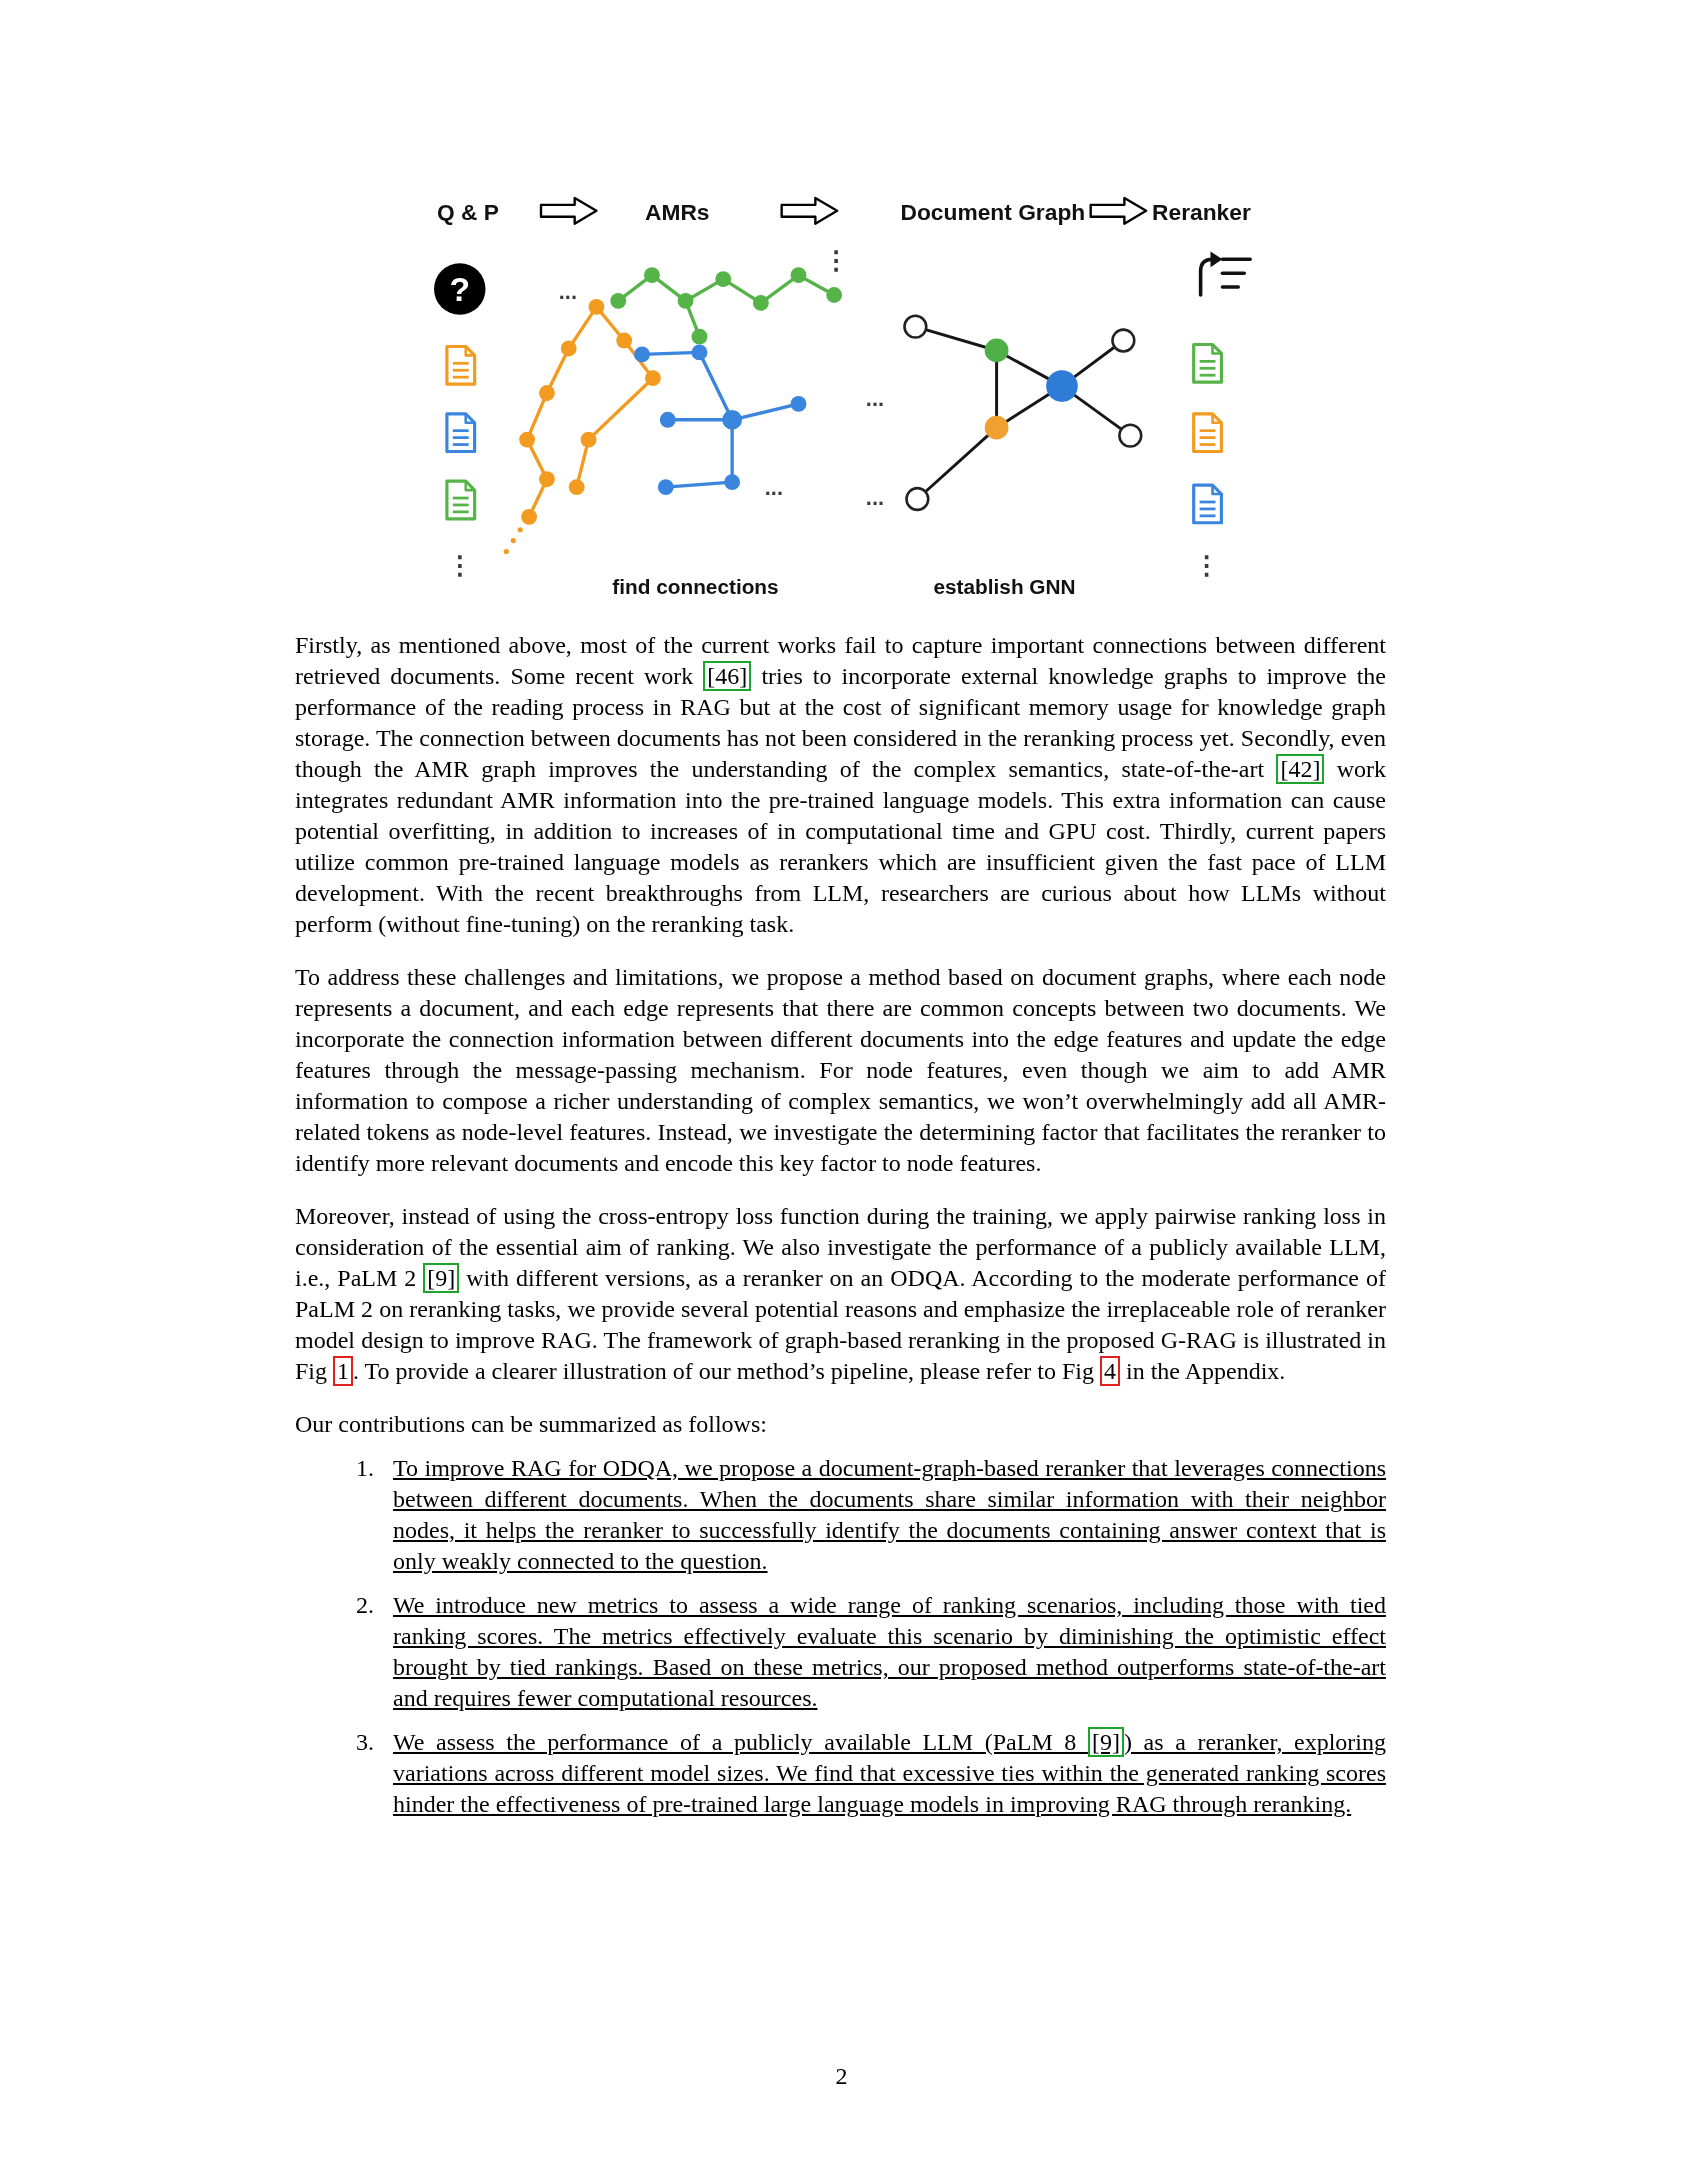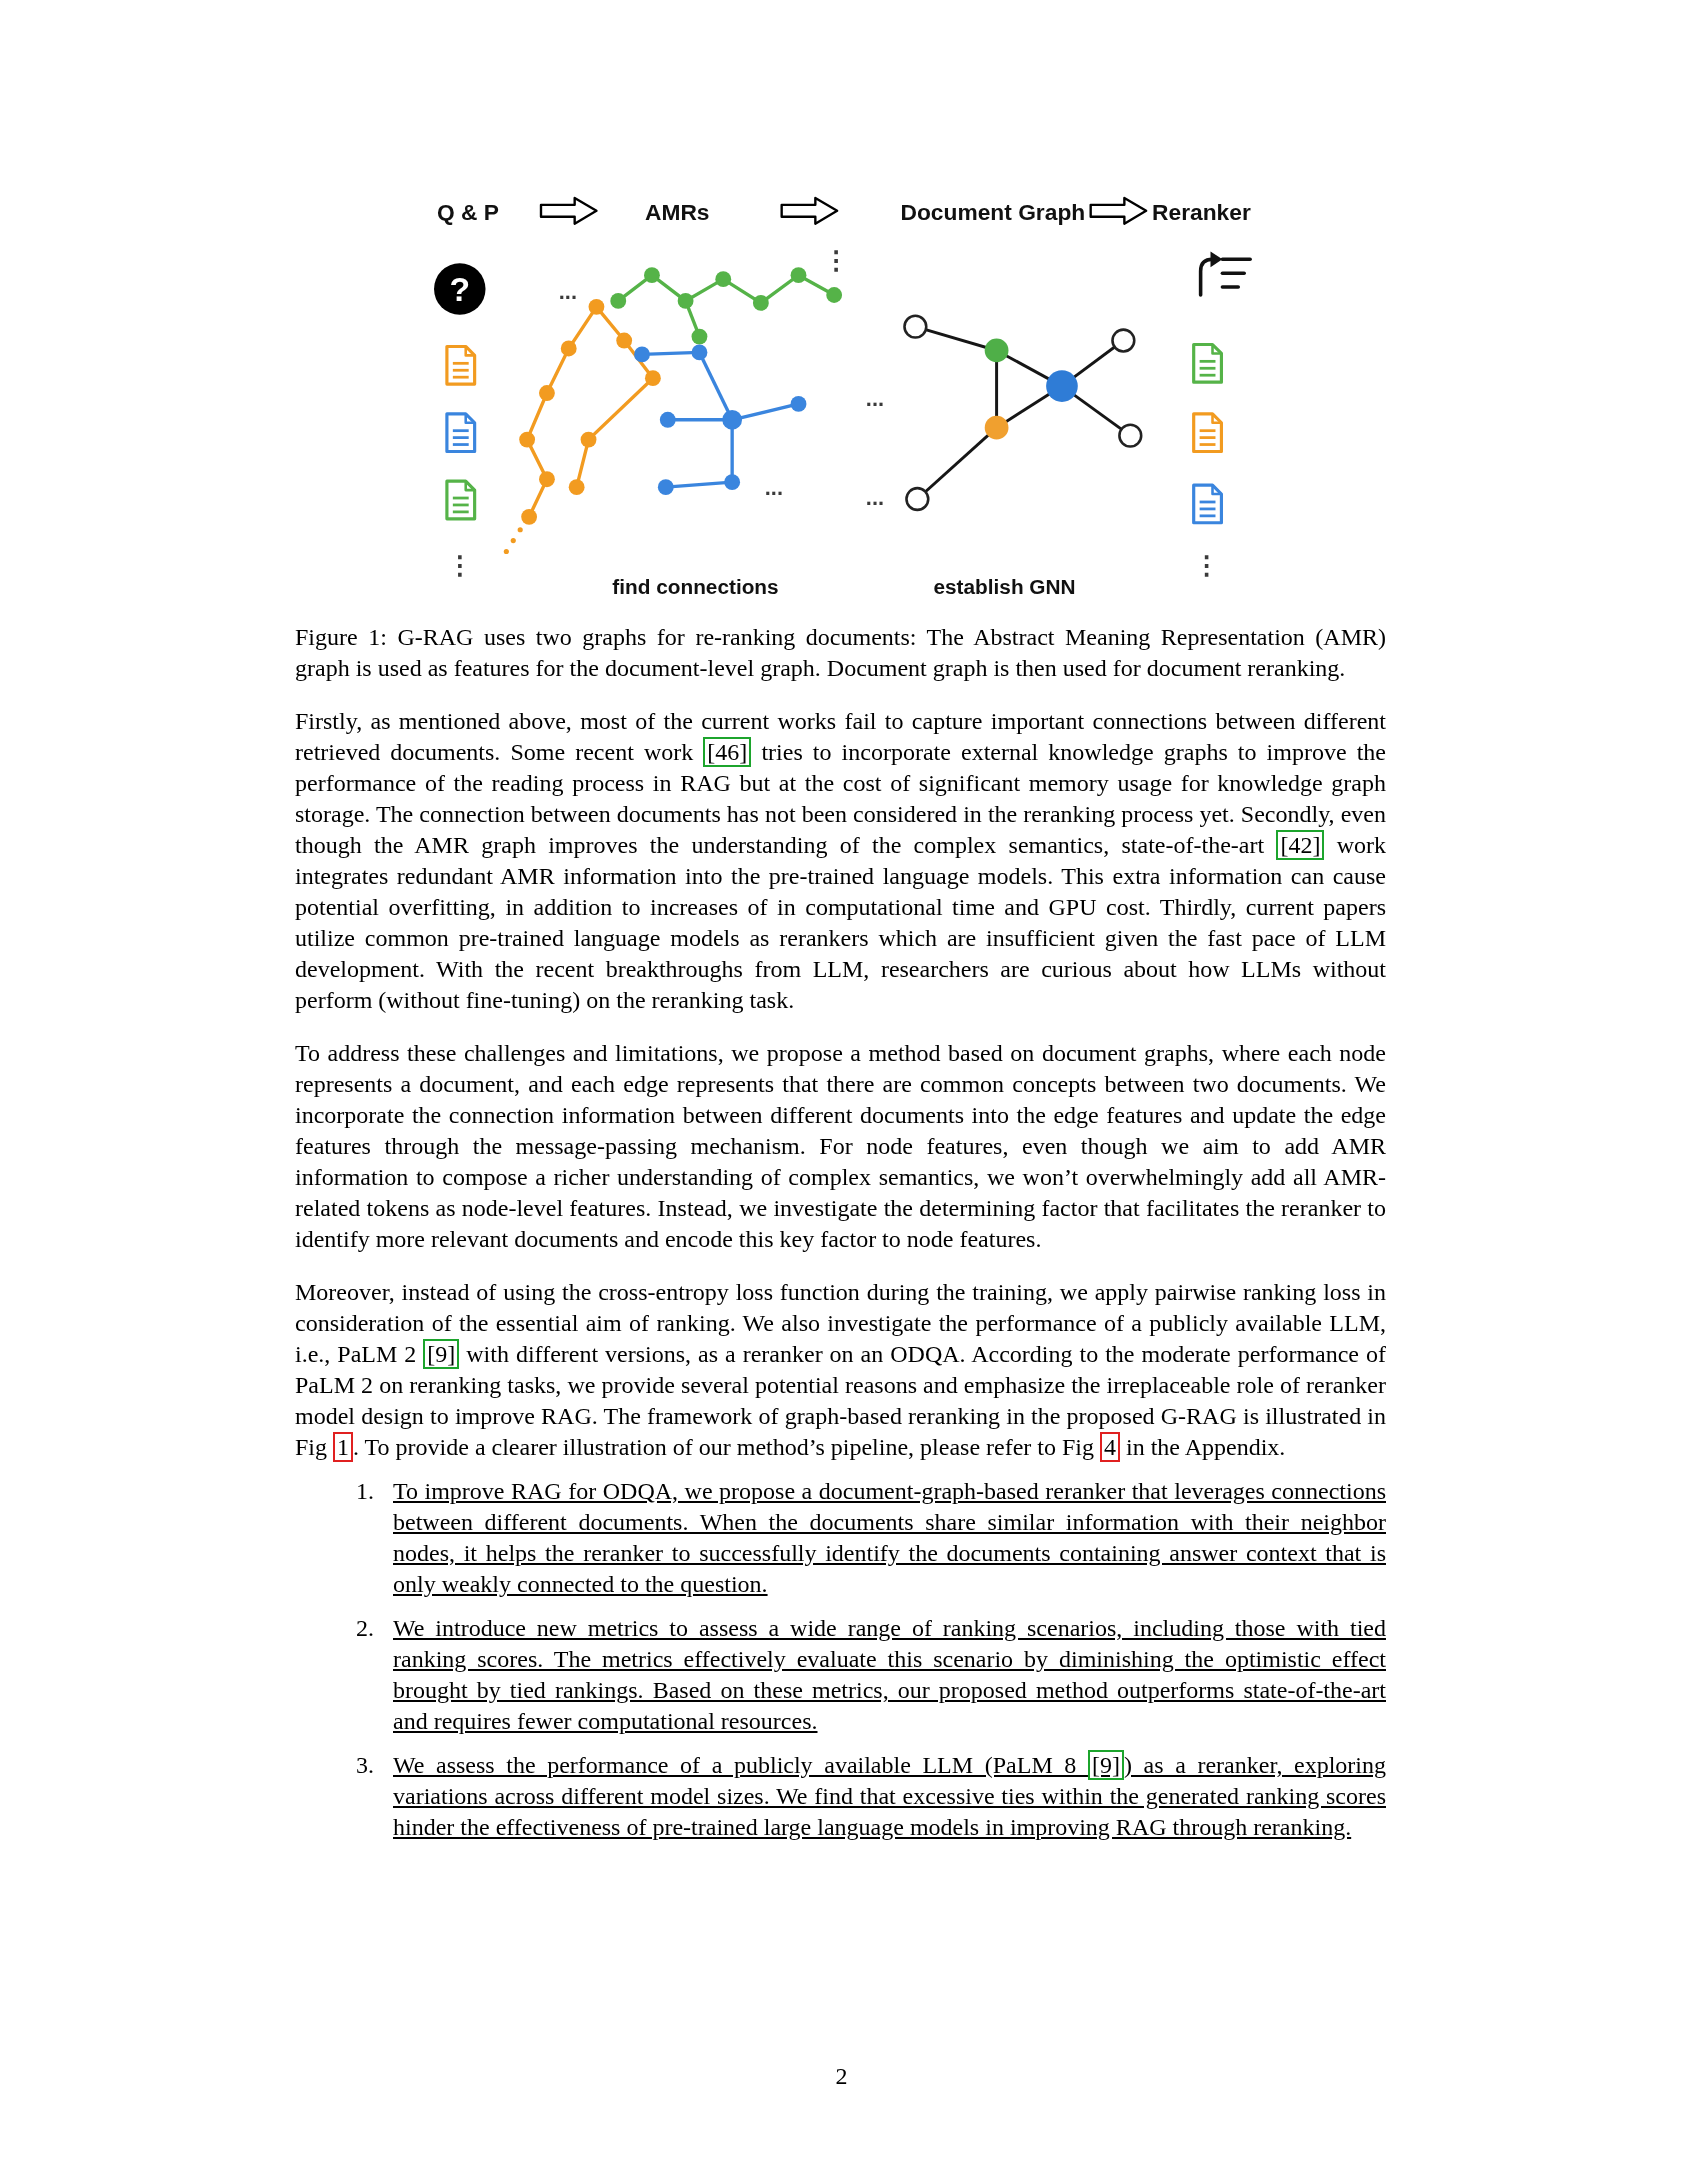--- a/index.html
+++ b/index.html
@@ -149,25 +149,25 @@
         <use href="#doc" transform="translate(784,175)" class="c-green"></use>
         <use href="#doc" transform="translate(784,245)" class="c-orange"></use>
         <use href="#doc" transform="translate(784,317)" class="c-blue"></use>
         <text class="dots-v" x="784" y="388" text-anchor="middle">⋮</text>
 
         <text class="blabel" x="268" y="408" text-anchor="middle">find connections</text>
         <text class="blabel" x="580" y="408" text-anchor="middle">establish GNN</text>
       </svg>
     </div>
 
-    <p class="caption">Figure 1: G-RAG uses two graphs for re-ranking documents: The Abstract Meaning Representation (AMR) graph is used as features for the document-level graph. Document graph is then used for document reranking.</p>
 
     <p class="para"><span>Firstly, as mentioned above, most of the current works fail to capture important connections between different retrieved documents. Some recent work </span><span class="cite cite-green">[46]</span><span> tries to incorporate external knowledge graphs to improve the performance of the reading process in RAG but at the cost of significant memory usage for knowledge graph storage. The connection between documents has not been considered in the reranking process yet. Secondly, even though the AMR graph improves the understanding of the complex semantics, state-of-the-art </span><span class="cite cite-green">[42]</span><span> work integrates redundant AMR information into the pre-trained language models. This extra information can cause potential overfitting, in addition to increases of in computational time and GPU cost. Thirdly, current papers utilize common pre-trained language models as rerankers which are insufficient given the fast pace of LLM development. With the recent breakthroughs from LLM, researchers are curious about how LLMs without perform (without fine-tuning) on the reranking task.</span></p>
     <p class="para"><span>To address these challenges and limitations, we propose a method based on document graphs, where each node represents a document, and each edge represents that there are common concepts between two documents. We incorporate the connection information between different documents into the edge features and update the edge features through the message-passing mechanism. For node features, even though we aim to add AMR information to compose a richer understanding of complex semantics, we won’t overwhelmingly add all AMR-related tokens as node-level features. Instead, we investigate the determining factor that facilitates the reranker to identify more relevant documents and encode this key factor to node features.</span></p>
     <p class="para"><span>Moreover, instead of using the cross-entropy loss function during the training, we apply pairwise ranking loss in consideration of the essential aim of ranking. We also investigate the performance of a publicly available LLM, i.e., PaLM 2 </span><span class="cite cite-green">[9]</span><span> with different versions, as a reranker on an ODQA. According to the moderate performance of PaLM 2 on reranking tasks, we provide several potential reasons and emphasize the irreplaceable role of reranker model design to improve RAG. The framework of graph-based reranking in the proposed G-RAG is illustrated in Fig </span><span class="cite cite-red">1</span><span>. To provide a clearer illustration of our method’s pipeline, please refer to Fig </span><span class="cite cite-red">4</span><span> in the Appendix.</span></p>
+    <p class="para">Our contributions can be summarized as follows:</p>
 
     <div class="list">
       <div class="list-item">
         <span class="num">1.</span>
         <span class="item-text"><span>To improve RAG for ODQA, we propose a document-graph-based reranker that leverages connections between different documents. When the documents share similar information with their neighbor nodes, it helps the reranker to successfully identify the documents containing answer context that is only weakly connected to the question.</span></span>
       </div>
       <div class="list-item">
         <span class="num">2.</span>
         <span class="item-text"><span>We introduce new metrics to assess a wide range of ranking scenarios, including those with tied ranking scores. The metrics effectively evaluate this scenario by diminishing the optimistic effect brought by tied rankings. Based on these metrics, our proposed method outperforms state-of-the-art and requires fewer computational resources.</span></span>
       </div>

